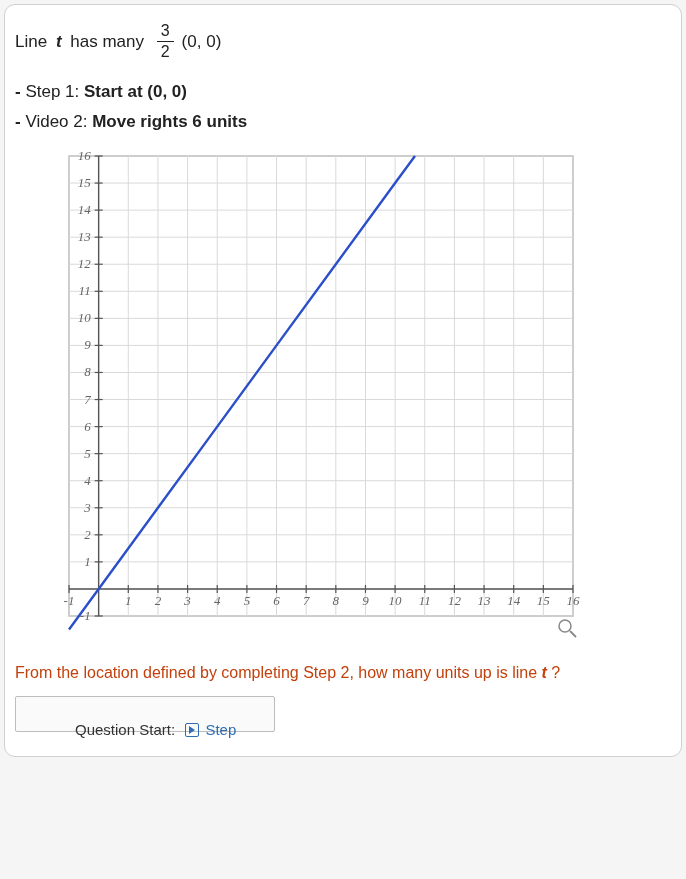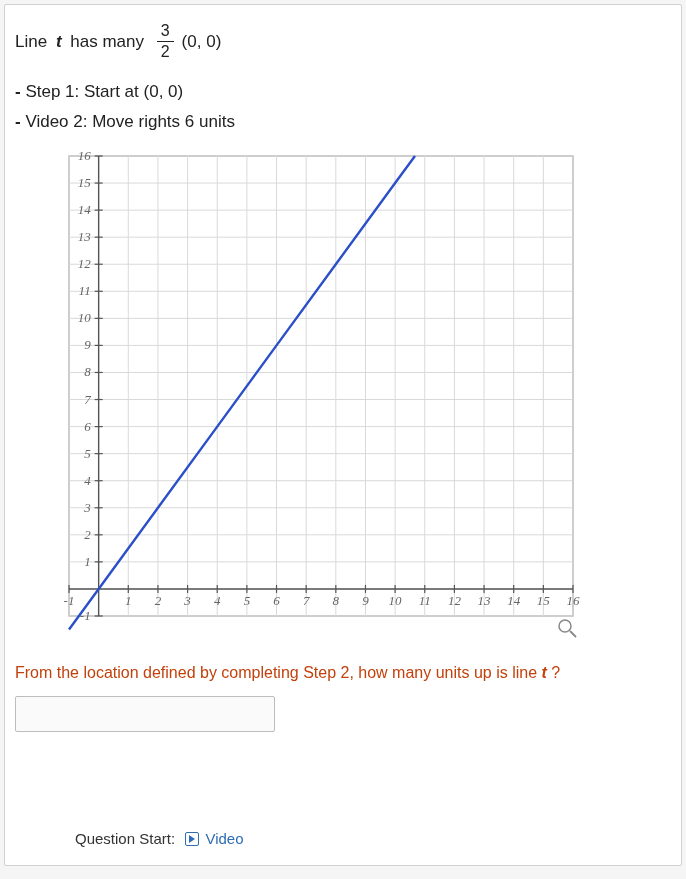--- a/index.html
+++ b/index.html
@@ -6,24 +6,24 @@
     body {
       font-family: Arial, Helvetica, sans-serif;
       background: #f5f5f5;
       width: 686px;
       height: 879px;
       overflow: hidden;
     }
     .card {
       background: #ffffff;
       border: 1px solid #d0d0d0;
-      border-radius: 2px;
+      border-radius: 11px;
       margin: 4px;
       padding: 18px 16px 18px 10px;
-      height: 862px;
+      height: 753px;
       position: relative;
     }
     .intro {
       font-size: 17px;
       color: #222;
       line-height: 1.5;
       margin-bottom: 22px;
       display: flex;
       align-items: center;
       flex-wrap: wrap;
@@ -42,21 +42,21 @@
     }
     .fraction .num { padding: 0 4px 2px 4px; }
     .fraction .den { border-top: 1.5px solid #222; padding: 2px 4px 0 4px; }
     .step {
       font-size: 17px;
       color: #222;
       margin: 10px 0 10px 0;
       font-weight: bold;
     }
     .step .lbl { font-weight: normal; }
-    .step .txt { font-weight: normal; }
+    .step .txt { font-weight: bold; }
     .graph-wrap {
       margin: 14px 0 10px 10px;
     }
     svg.graph { display: block; }
     .prompt {
       font-size: 16px;
       color: #c2410c;
       margin: 18px 0 14px 0;
     }
     .answer-row input[type="text"] {
@@ -245,17 +245,17 @@
   </div>
 
   <div class="answer-row">
     <input type="text" placeholder="" style="">
   </div>
 
   <div class="help">
     <span>Question Start:</span>
     <a href="#">
       <span class="play-icon"></span>
-      <span>Video</span>
+      <span>Step</span>
     </a>
   </div>
 
 </div>
 
 </body></html>

